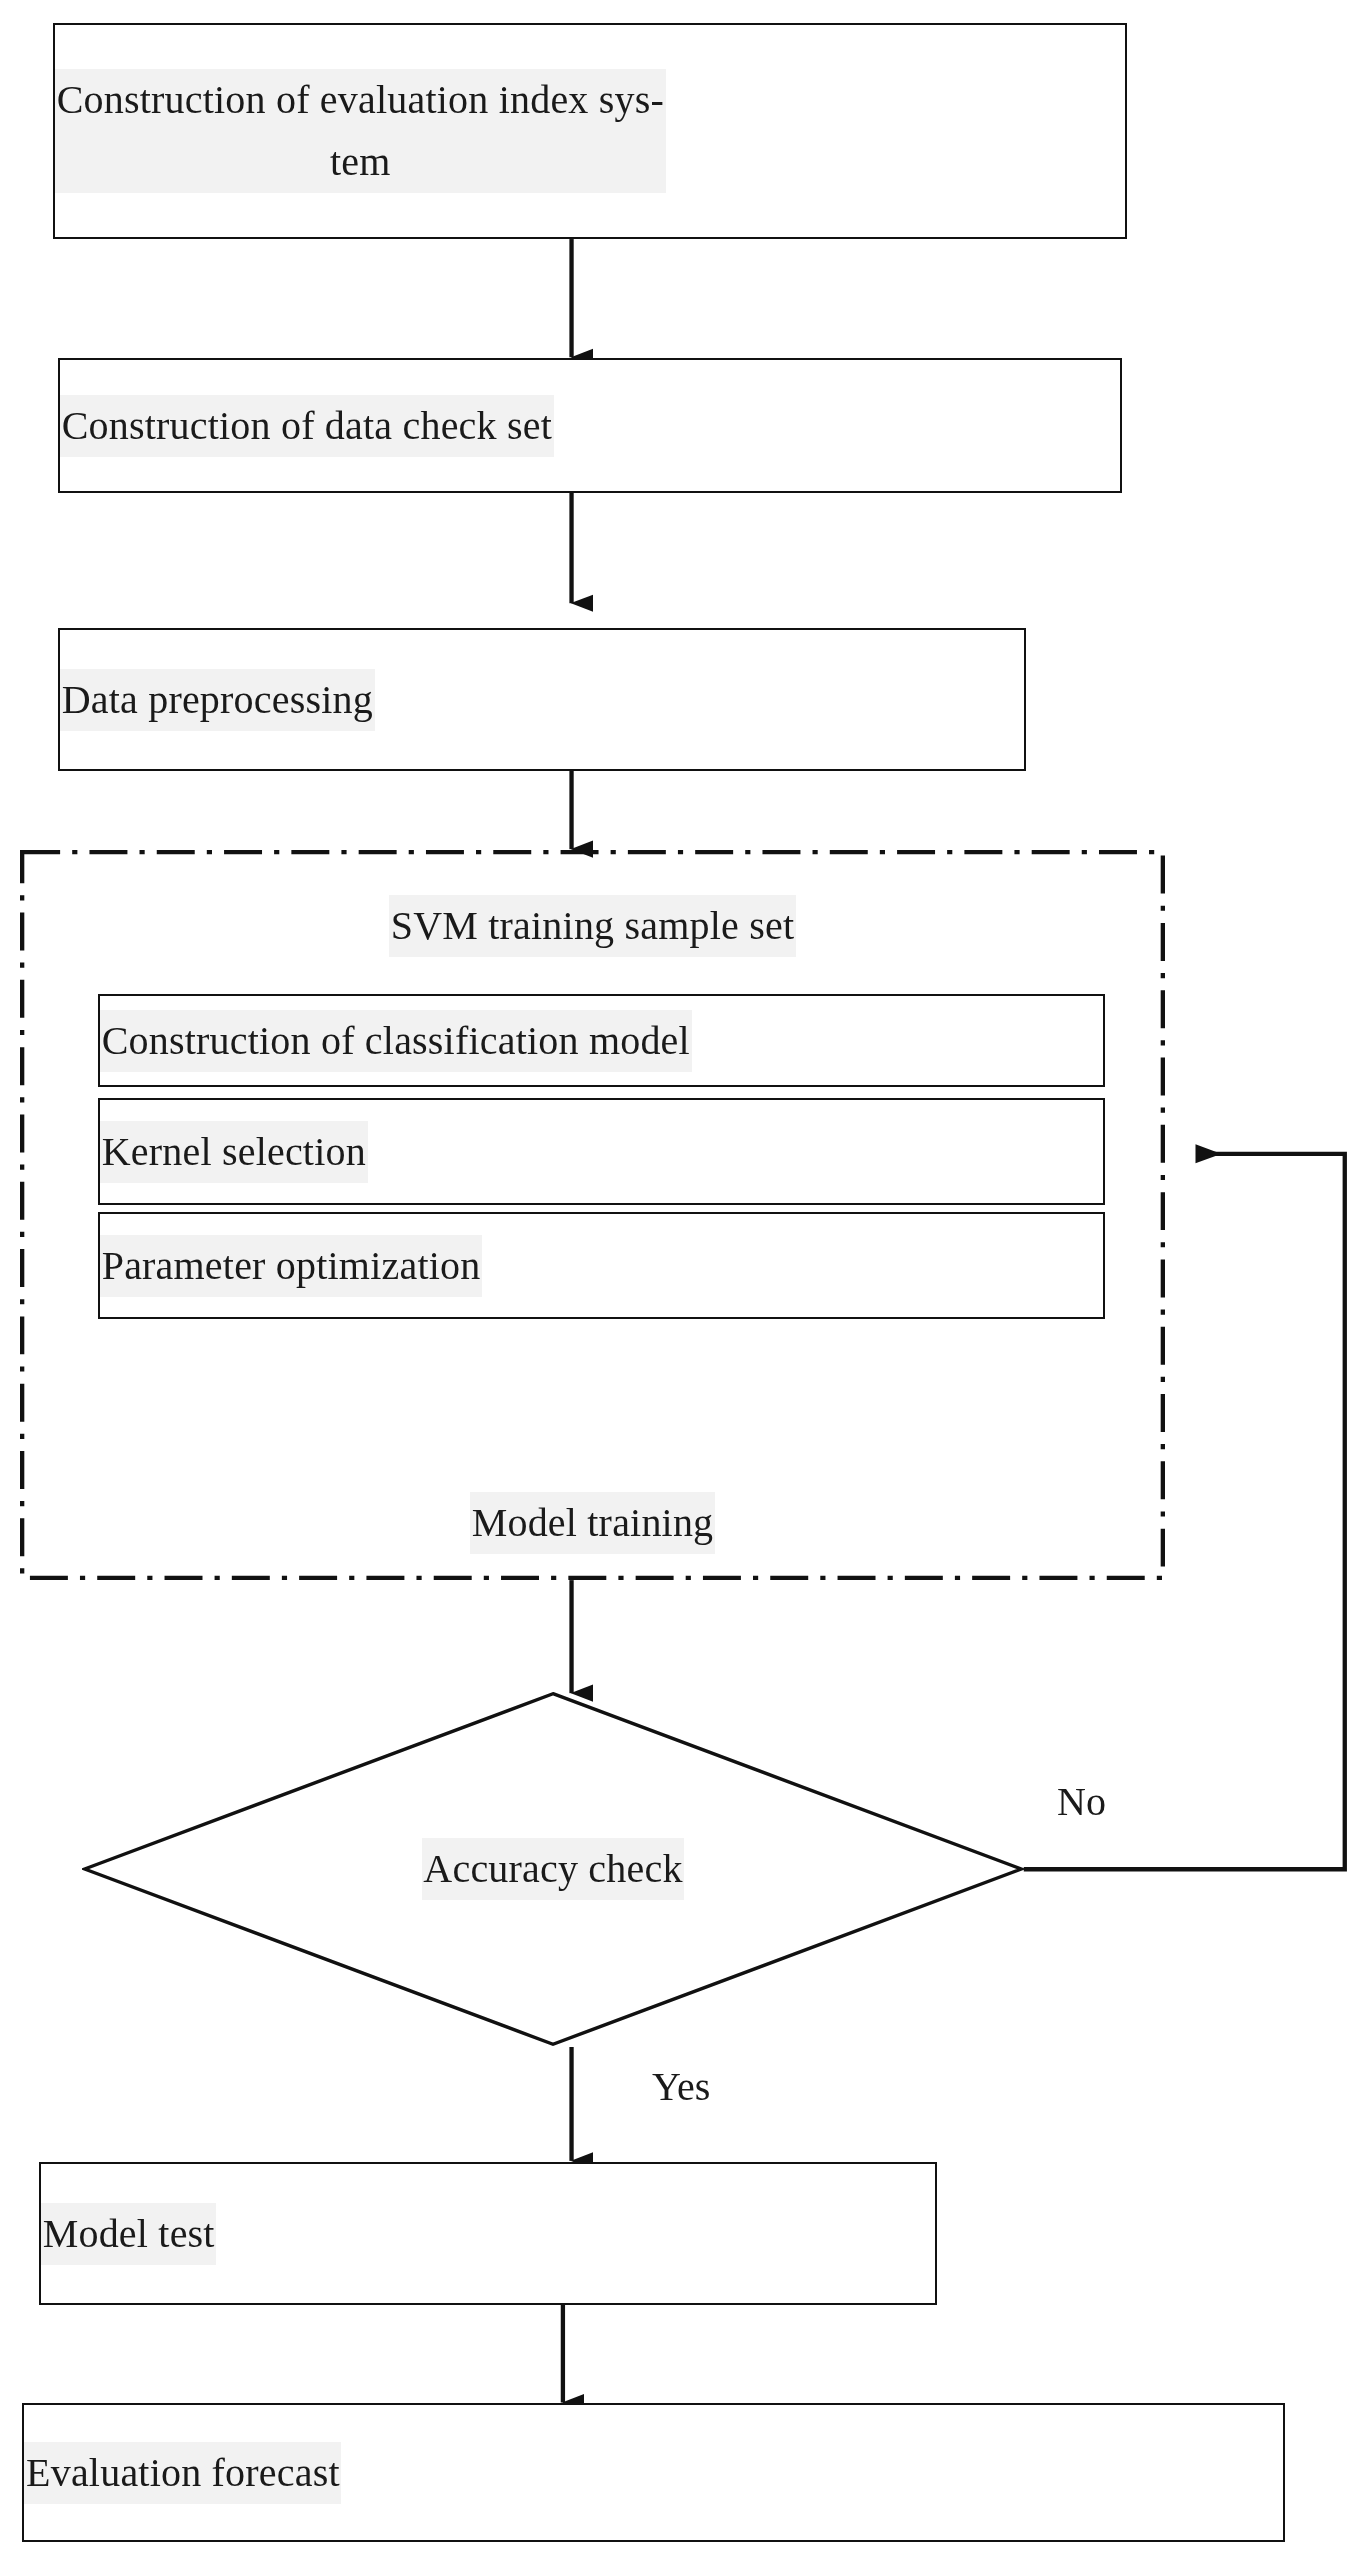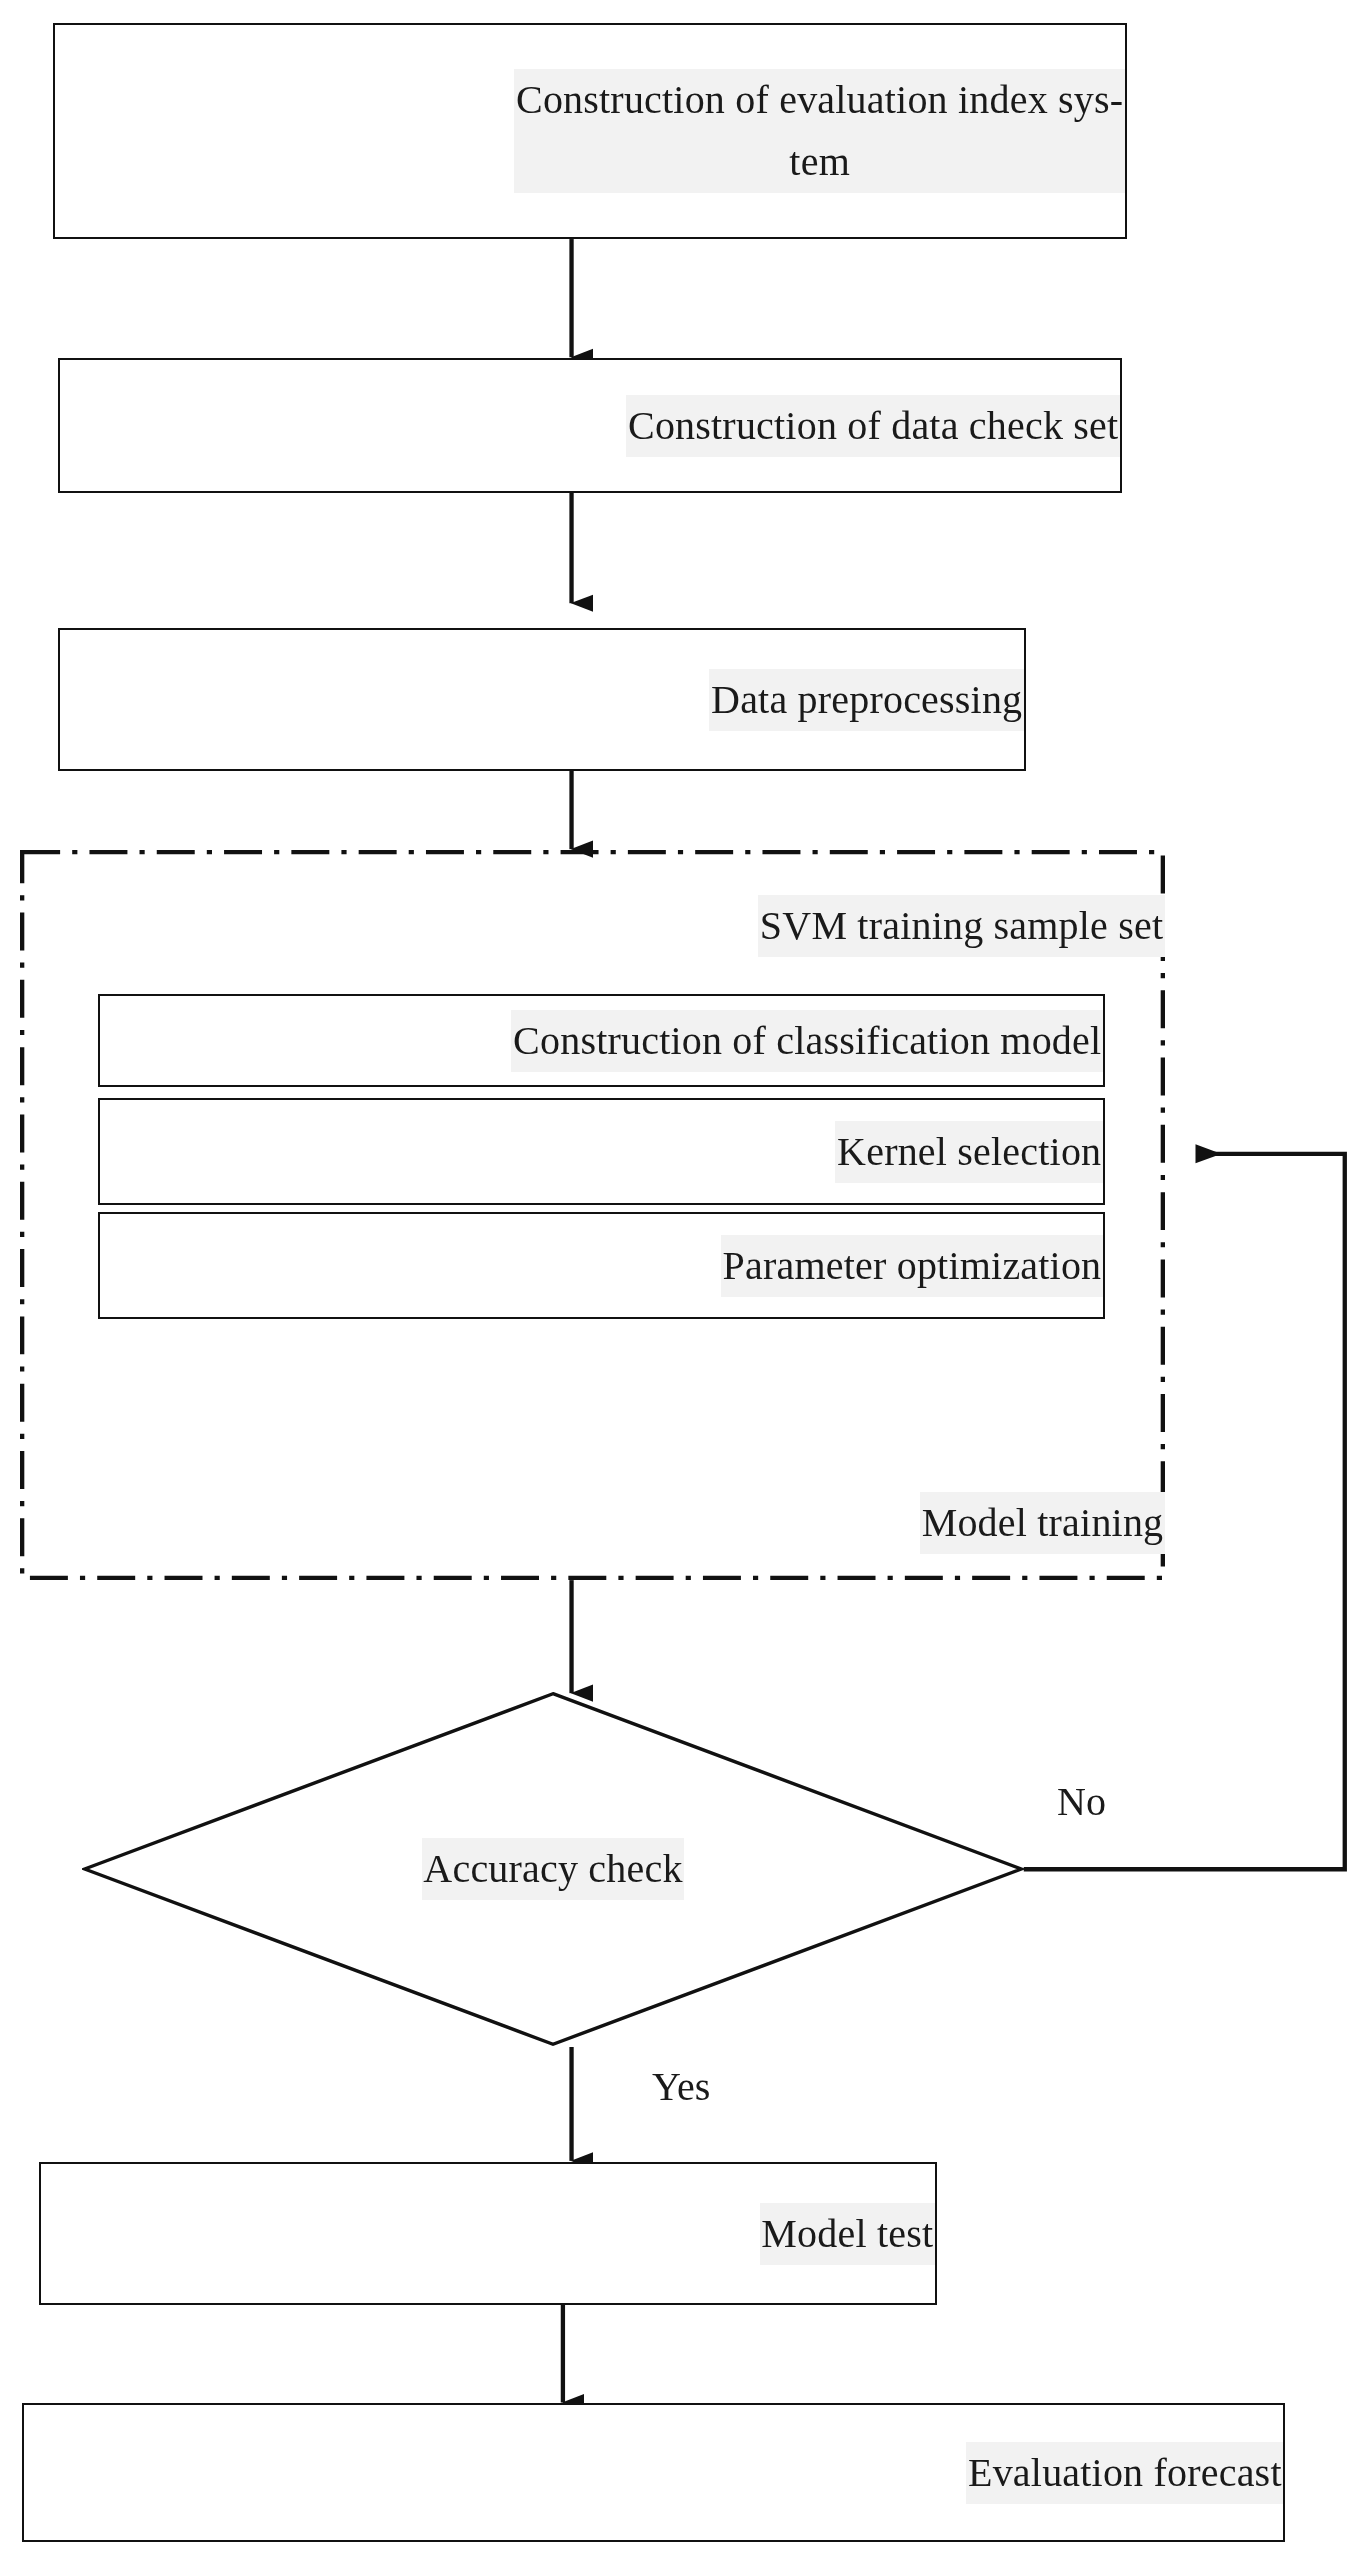--- a/index.html
+++ b/index.html
@@ -20,37 +20,37 @@
     overflow: hidden;
   }
   
   .node-box {
     position: absolute;
     box-sizing: border-box;
     border: 2.6px solid #111111;
     background: #ffffff;
     display: flex;
     align-items: center;
-    justify-content: flex-end;
+    justify-content: flex-start;
     text-align: center;
   }
   .node-label {
     display: inline-block;
     background: #f2f2f2;
     color: #1a1a1a;
     font-size: 40px;
     line-height: 1.55;
     letter-spacing: 0.2px;
     padding: 0 1.7px;
     white-space: pre-line;
   }
   
   .group-caption {
     position: absolute;
-    text-align: right;
+    text-align: center;
     width: 100%;
     left: 0;
   }
   .group-caption .node-label { font-size: 40px; }
   
   .diamond-wrap {
     position: absolute;
   }
   .diamond-text {
     position: absolute;

